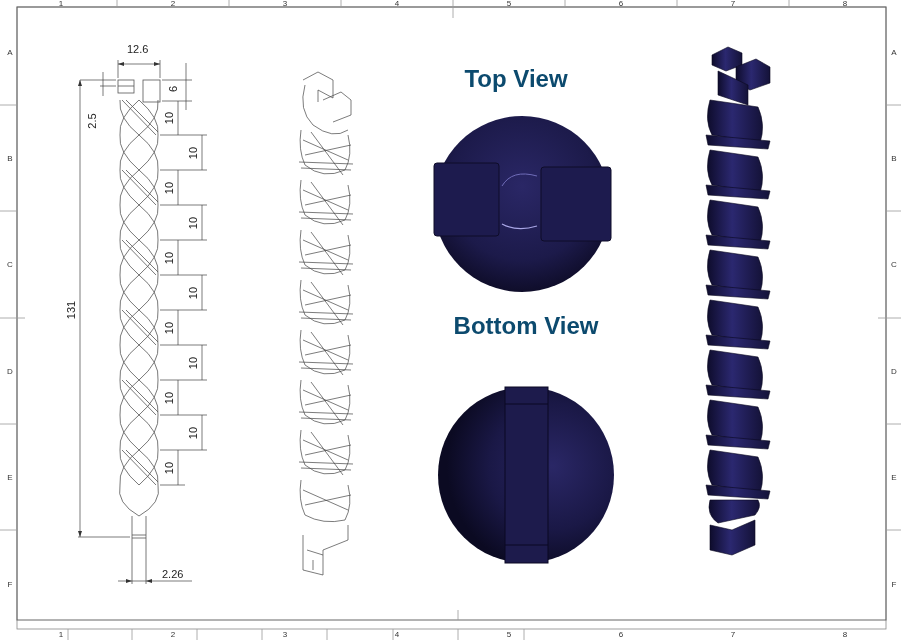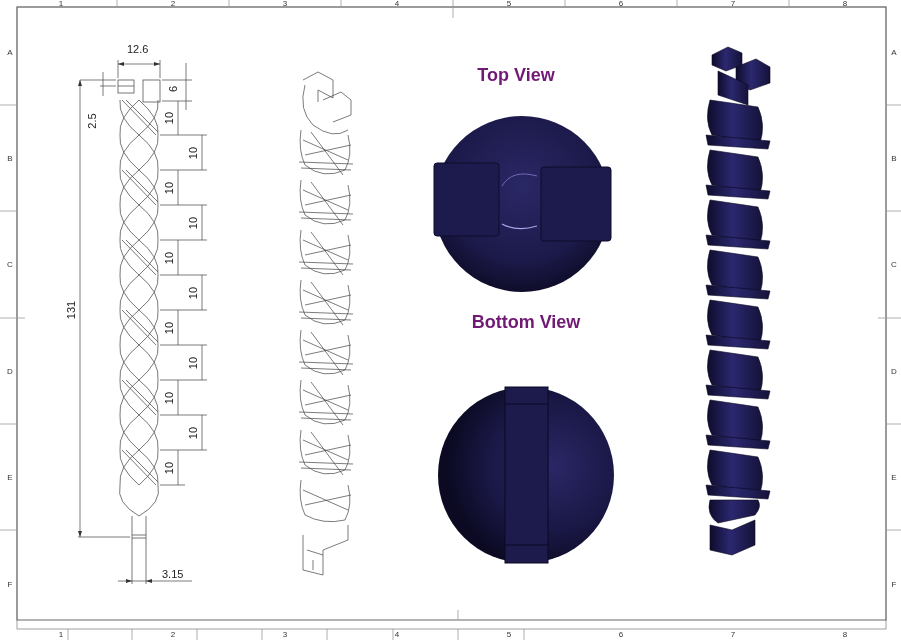--- a/index.html
+++ b/index.html
@@ -1,19 +1,19 @@
 <!DOCTYPE html>
 <html><head>
 <meta charset="utf-8">
 <style>
   html, body { margin:0; padding:0; background:#ffffff; }
   body { width:901px; height:640px; position:relative; overflow:hidden; font-family:"Liberation Sans", sans-serif; }
   .sheet { position:absolute; left:0; top:0; width:901px; height:640px; }
   .zone-label { position:absolute; font-size:8px; color:#333; font-family:"Liberation Sans", sans-serif; transform:translate(-50%,-50%); }
-  .view-title { position:absolute; font-weight:bold; font-size:18px; color:#701a75; font-family:"Liberation Sans", sans-serif; transform:translateX(-50%); white-space:nowrap; }
+  .view-title { position:absolute; font-weight:bold; font-size:24px; color:#0c4a6e; font-family:"Liberation Sans", sans-serif; transform:translateX(-50%); white-space:nowrap; }
 </style>
 </head>
 <body>
 
 <div class="sheet">
   <svg width="901" height="640" viewBox="0 0 901 640" style="position:absolute;left:0;top:0;">
 
     <rect x="17" y="7" width="869" height="622" fill="none" stroke="#888" stroke-width="0.8"></rect>
 
     <rect x="17" y="7" width="869" height="613" fill="none" stroke="#666" stroke-width="1"></rect>
@@ -147,21 +147,21 @@
       <polygon points="80,537 78,531 82,531"></polygon>
       <polygon points="132,581 126,579 126,583"></polygon>
       <polygon points="146,581 152,579 152,583"></polygon>
     </g>
   </svg>
 
   <div style="position:absolute;left:127px;top:43px;font-size:11px;color:#222;text-align:right;">12.6</div>
   <div style="position:absolute;left:170px;top:83px;font-size:11px;color:#222;transform:rotate(-90deg);">6</div>
   <div style="position:absolute;left:84px;top:115px;font-size:11px;color:#222;transform:rotate(-90deg);">2.5</div>
   <div style="position:absolute;left:62px;top:304px;font-size:11px;color:#222;transform:rotate(-90deg);">131</div>
-  <div style="position:absolute;left:162px;top:568px;font-size:11px;color:#222;">3.15</div>
+  <div style="position:absolute;left:162px;top:568px;font-size:11px;color:#222;">2.26</div>
 
   <div style="position:absolute;left:163px;top:112px;font-size:11px;color:#222;transform:rotate(-90deg);">10</div>
   <div style="position:absolute;left:187px;top:147px;font-size:11px;color:#222;transform:rotate(-90deg);">10</div>
   <div style="position:absolute;left:163px;top:182px;font-size:11px;color:#222;transform:rotate(-90deg);">10</div>
   <div style="position:absolute;left:187px;top:217px;font-size:11px;color:#222;transform:rotate(-90deg);">10</div>
   <div style="position:absolute;left:163px;top:252px;font-size:11px;color:#222;transform:rotate(-90deg);">10</div>
   <div style="position:absolute;left:187px;top:287px;font-size:11px;color:#222;transform:rotate(-90deg);">10</div>
   <div style="position:absolute;left:163px;top:322px;font-size:11px;color:#222;transform:rotate(-90deg);">10</div>
   <div style="position:absolute;left:187px;top:357px;font-size:11px;color:#222;transform:rotate(-90deg);">10</div>
   <div style="position:absolute;left:163px;top:392px;font-size:11px;color:#222;transform:rotate(-90deg);">10</div>

